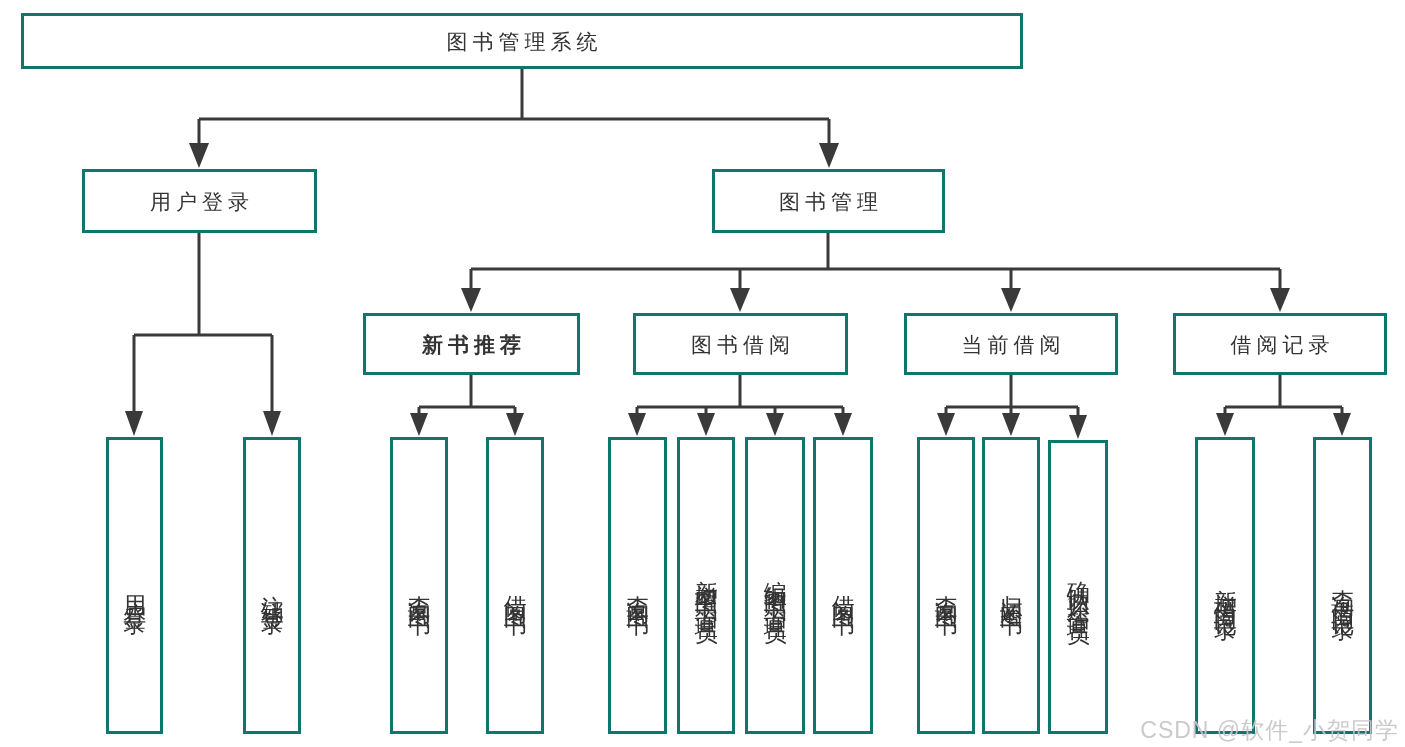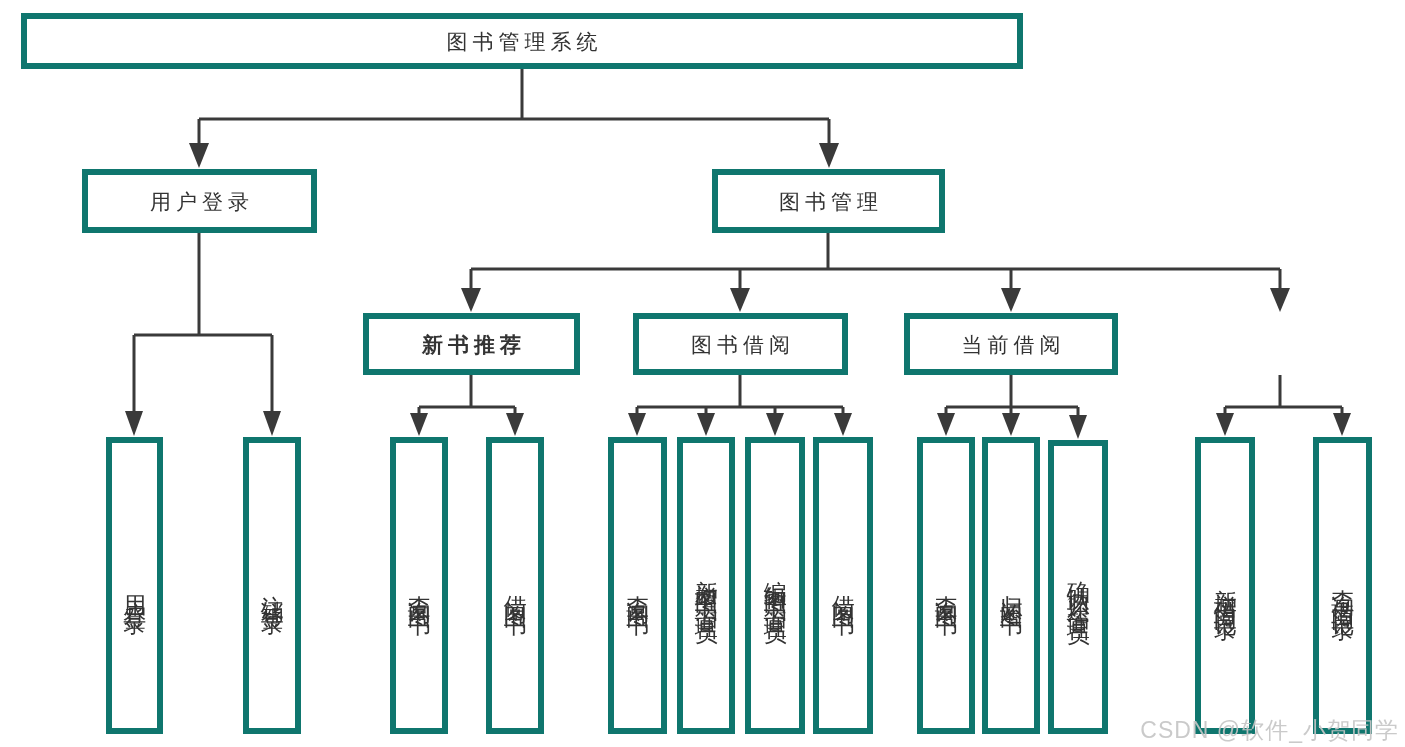--- a/index.html
+++ b/index.html
@@ -13,21 +13,21 @@
   }
   .connectors {
     position: absolute;
     left: 0; top: 0;
     width: 1405px; height: 747px;
     z-index: 1;
   }
   .box {
     position: absolute;
     box-sizing: border-box;
-    border: 6px solid #0f766e;
+    border: 3px solid #0f766e;
     background: #ffffff;
     display: flex;
     align-items: center;
     justify-content: center;
     z-index: 2;
   }
   .h-label {
     color: #333333;
     font-size: 21px;
     letter-spacing: 5px;
@@ -138,20 +138,23 @@
 
   <div class="box" style="left:363px; top:313px; width:217px; height:62px;font-weight:bold;">
     <span class="h-label">新书推荐</span>
   </div>
   <div class="box" style="left:633px; top:313px; width:215px; height:62px;">
     <span class="h-label">图书借阅</span>
   </div>
   <div class="box" style="left:904px; top:313px; width:214px; height:62px;">
     <span class="h-label">当前借阅</span>
   </div>
+  <div class="box" style="left:1173px; top:313px; width:214px; height:62px;">
+    <span class="h-label">借阅记录</span>
+  </div>
 
   <div class="box" style="left:106px; top:437px; width:57px; height:297px;">
     <span class="v-label">用户登录</span>
   </div>
   <div class="box" style="left:243px; top:437px; width:58px; height:297px;">
     <span class="v-label">注销登录</span>
   </div>
 
   <div class="box" style="left:390px; top:437px; width:58px; height:297px;">
     <span class="v-label">查询图书</span>

